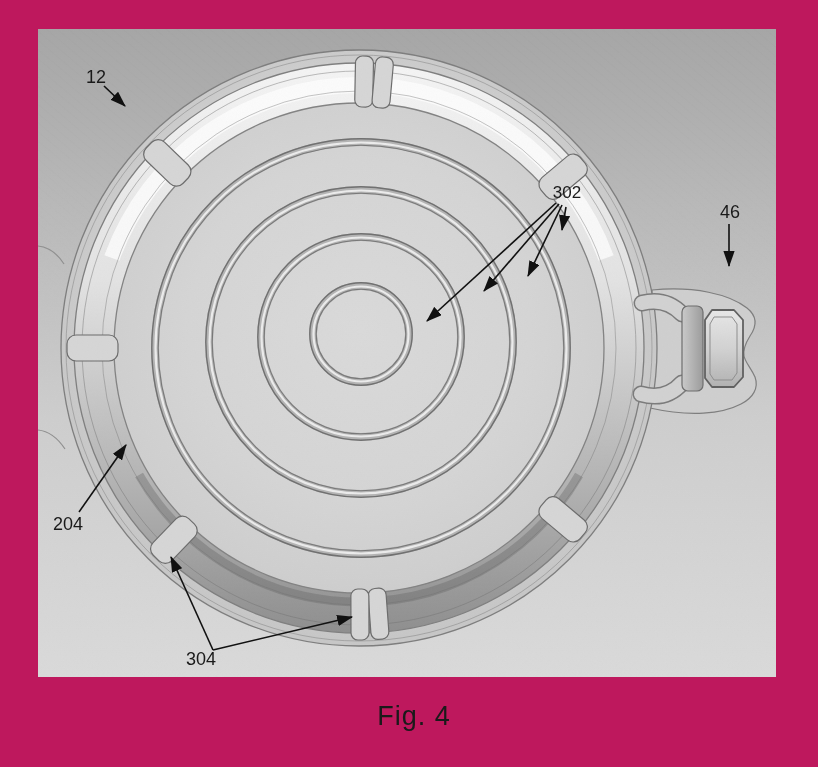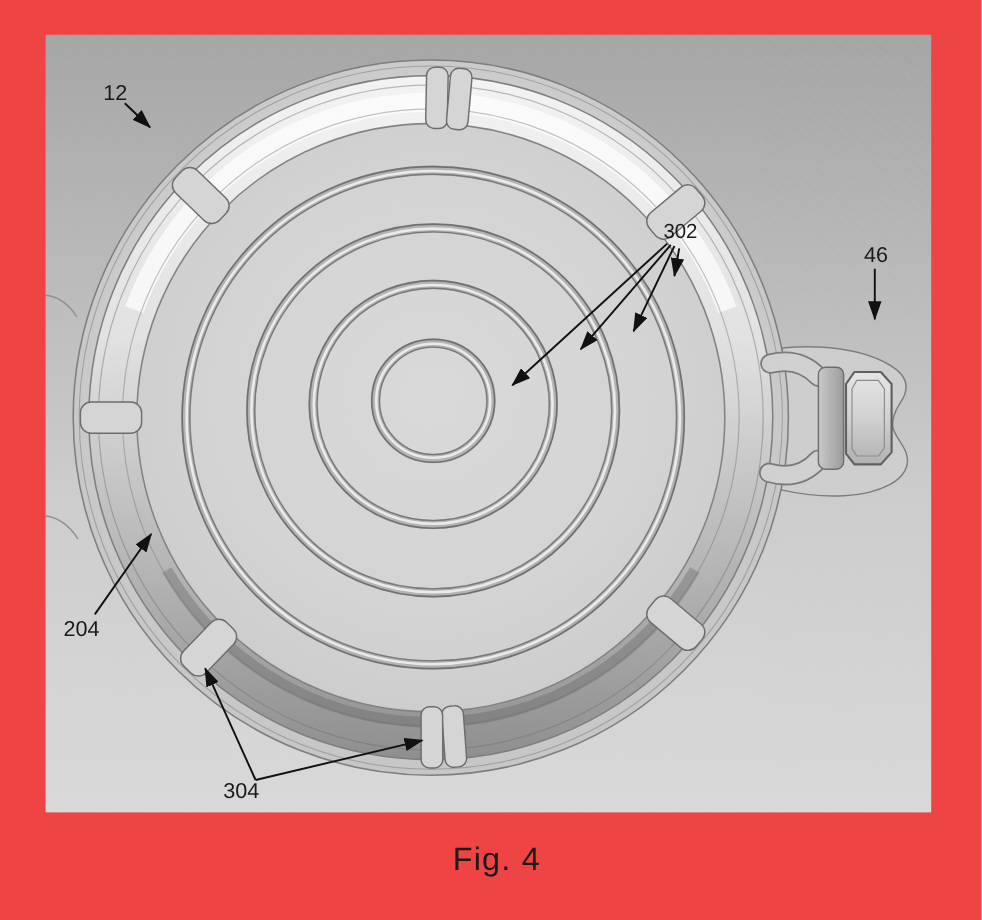--- a/index.html
+++ b/index.html
@@ -8,21 +8,21 @@
     background: #ffffff;
     width: 818px;
     height: 767px;
     overflow: hidden;
     font-family: "Liberation Sans", sans-serif;
   }
   .page {
     position: relative;
     width: 818px;
     height: 767px;
-    background: #ef4444;
+    background: #be185d;
   }
   svg { display: block; }
   text {
     font-family: "Liberation Sans", sans-serif;
     fill: #1a1a1a;
   }
   .ref-num { font-size: 18px; }
   .ref-num-sm { font-size: 17px; }
   .caption { font-size: 27px; letter-spacing: 1px; }
 </style>

